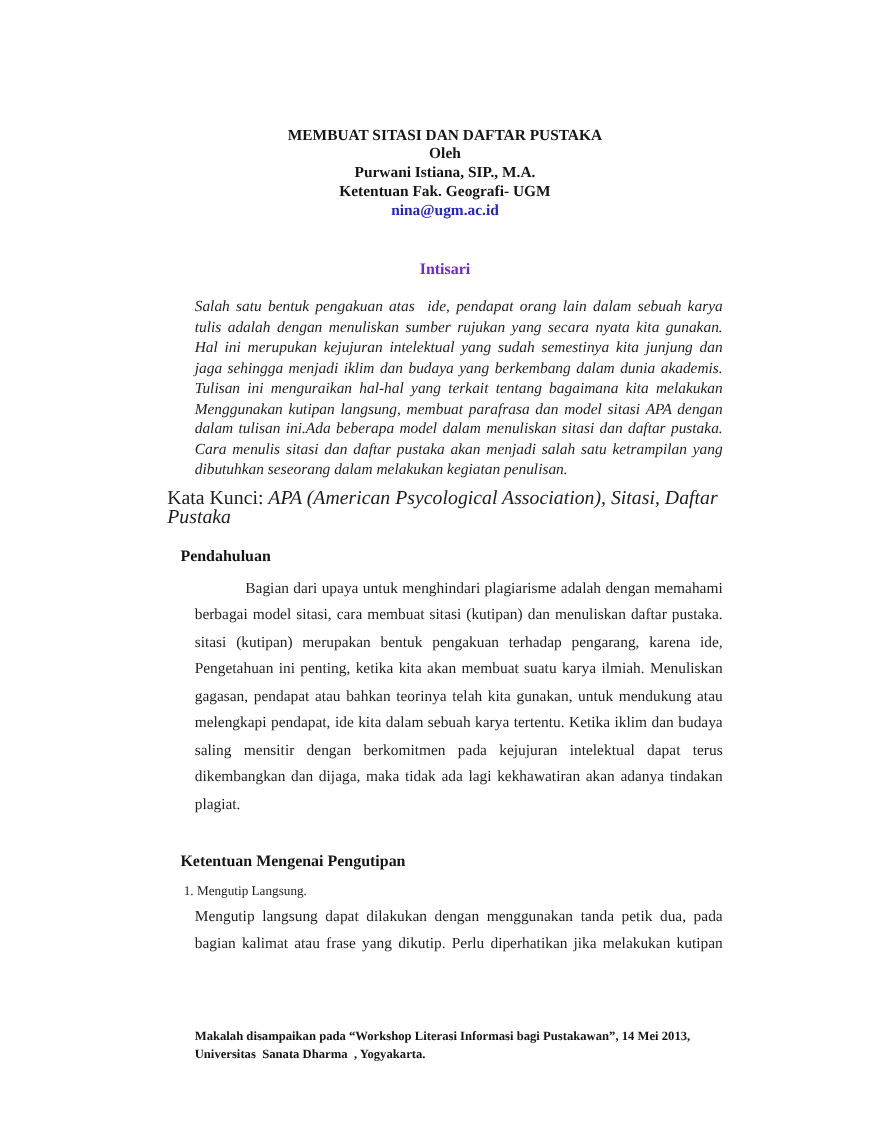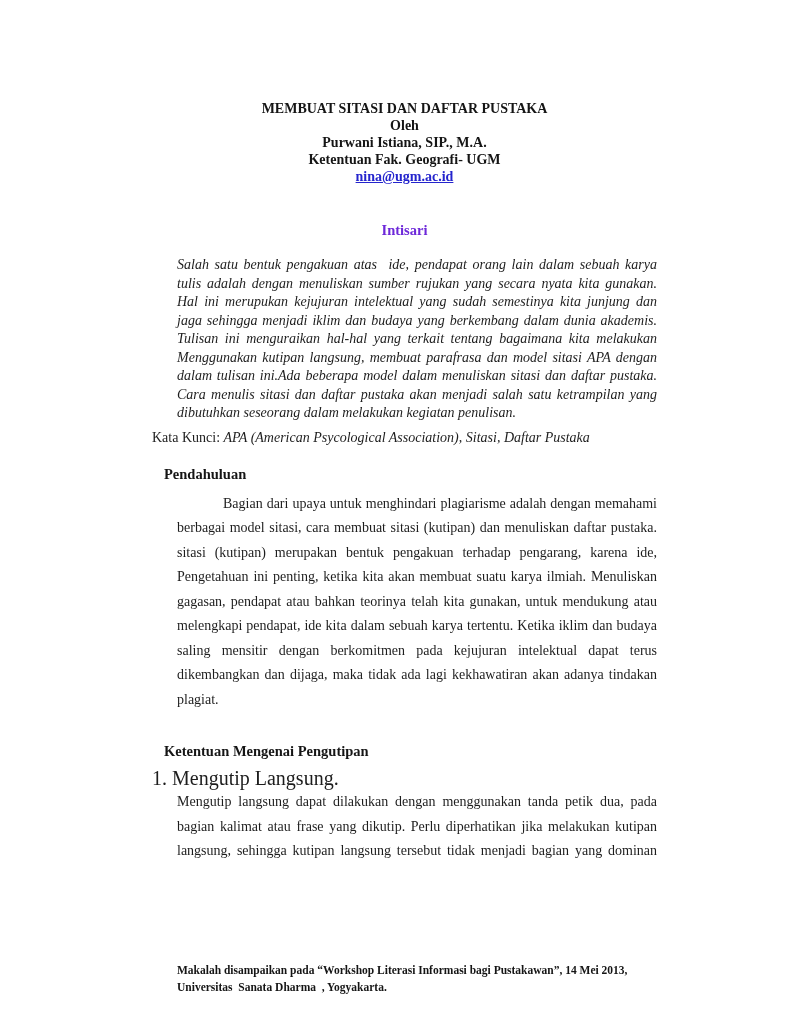--- a/index.html
+++ b/index.html
@@ -8,34 +8,33 @@
     width: 791px;
     height: 1024px;
     background: #ffffff;
     font-family: "Liberation Serif", "DejaVu Serif", serif;
     color: #1d1d1d;
     overflow: hidden;
   }
   .content {
     position: absolute;
     left: 152px;
-    top: 1px;
+    top: 16px;
     width: 505px;
   }
   .title-block {
     margin-top: 99px;
     text-align: center;
     font-weight: bold;
     font-size: 14px;
     line-height: 17px;
     color: #151515;
   }
   .email-line a {
     font-weight: bold;
-    text-decoration: underline;
     cursor: pointer;
   }
   .center-heading {
     margin: 37px 0 0 0;
     text-align: center;
     font-weight: bold;
     font-size: 14.5px;
     line-height: 17px;
     color: #6d28d9;
   }
@@ -48,49 +47,49 @@
   .line {
     text-align: justify;
     text-align-last: justify;
     white-space: pre-wrap;
     margin-left: 25px;
   }
   [data-justify-last="false"] .line-last { text-align-last: left; }
   .indent-first .line:first-child { text-indent: 46px; }
   .keywords {
     margin: 6px 0 0 0;
-    font-size: 14px;
+    font-size: 18px;
     line-height: 17px;
     white-space: pre-wrap;
     font-family: Liberation Serif, serif;
   }
   .keywords .kw-italic { font-style: italic; }
   .section-heading {
     margin: 20px 0 0 12px;
     font-weight: bold;
     font-size: 14.5px;
     line-height: 17px;
     color: #151515;
   }
   .section-heading.ketentuan { margin-top: 31px; }
   .body-par {
     margin-top: 9px;
     font-size: 14px;
     line-height: 24.5px;
   }
   .body-par.continued { margin-top: 2px; }
   .subheading {
-    margin: 8px 0 0 0;
-    font-size: 20px;
+    margin: 8px 0 0 15px;
+    font-size: 12px;
     line-height: 20px;
   }
   .page-footer {
     position: absolute;
     left: 152px;
-    top: 962px;
+    top: 934px;
     width: 505px;
     font-weight: bold;
     font-size: 11.5px;
     line-height: 16.5px;
     color: #151515;
   }
   .page-footer .line {
     text-align: left;
     text-align-last: left;
   }
@@ -141,21 +140,20 @@
         <div class="line line-last">plagiat.</div>
       </div>
 
     <h3 class="section-heading ketentuan">Ketentuan Mengenai Pengutipan</h3>
 
     <p class="subheading">1. Mengutip Langsung.</p>
 
     <div class="body-par continued" data-justify-last="true">
         <div class="line">Mengutip langsung dapat dilakukan dengan menggunakan tanda petik dua, pada</div>
         <div class="line">bagian kalimat atau frase yang dikutip. Perlu diperhatikan jika melakukan kutipan</div>
-        <div class="line line-last">langsung, sehingga kutipan langsung tersebut tidak menjadi bagian yang dominan</div>
       </div>
 
   </div>
 
   <footer class="page-footer" data-justify-last="false">
       <div class="line">Makalah disampaikan pada “Workshop Literasi Informasi bagi Pustakawan”, 14 Mei 2013,</div>
       <div class="line line-last">Universitas  Sanata Dharma  , Yogyakarta.</div>
     </footer>
 </div>
 

